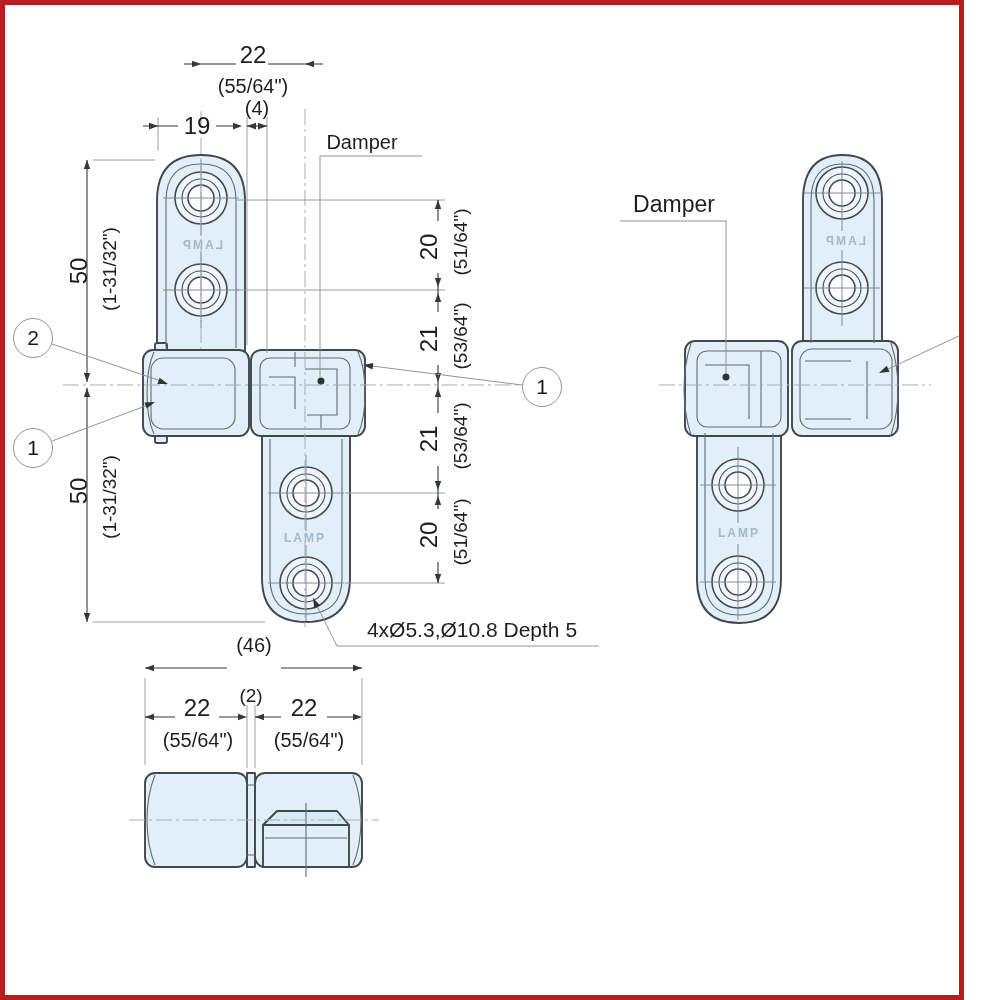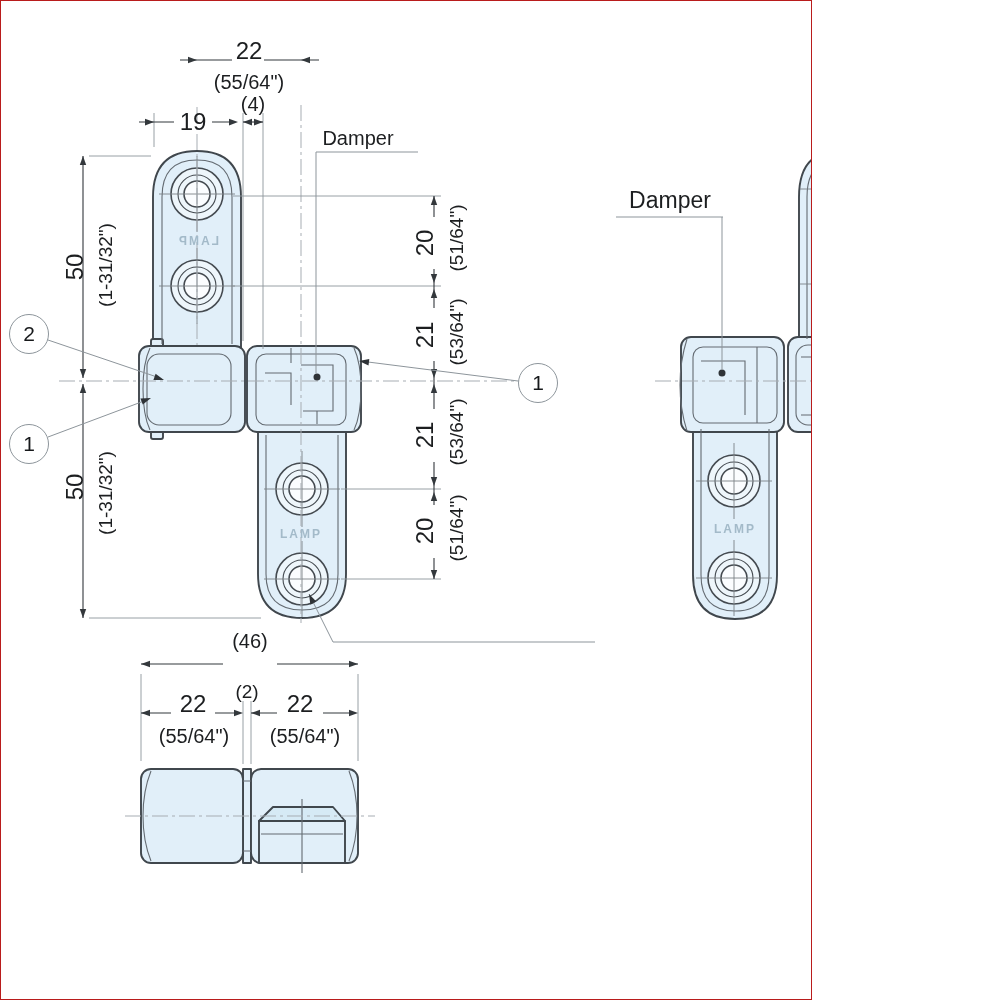--- a/index.html
+++ b/index.html
@@ -1,17 +1,17 @@
 <!DOCTYPE html>
 <html><head>
 <meta charset="utf-8">
 <style>
   html,body{margin:0;padding:0;background:#fff;}
-  #stage{position:relative;width:812px;height:1000px;background:#ffffff;
-         border:1px solid #b91c1c;box-sizing:border-box;overflow:hidden;
+  #stage{position:relative;width:964px;height:1000px;background:#ffffff;
+         border:5px solid #b91c1c;box-sizing:border-box;overflow:hidden;
          font-family:"Liberation Sans",sans-serif;}
   #linework{position:absolute;left:0;top:0;}
   .t{position:absolute;white-space:nowrap;color:#1c1e20;
      font-family:"Liberation Sans",sans-serif;
      transform:translate(-50%,-50%);line-height:1;}
   .rot{transform:translate(-50%,-50%) rotate(-90deg);}
   .s24{font-size:24px;} .s23{font-size:23px;} .s21{font-size:21px;}
   .s20{font-size:20px;} .s19{font-size:19px;}
   .callout{position:absolute;width:40px;height:40px;border:1.5px solid #8d959b;
      border-radius:50%;background:#ffffff;display:flex;align-items:center;
@@ -221,20 +221,21 @@
 
 <div class="t rot s24" style="left:424px;top:242px;">20</div>
 <div class="t rot s19" style="left:455px;top:237px;">(51/64")</div>
 <div class="t rot s24" style="left:424px;top:334px;">21</div>
 <div class="t rot s19" style="left:455px;top:331px;">(53/64")</div>
 <div class="t rot s24" style="left:424px;top:434px;">21</div>
 <div class="t rot s19" style="left:455px;top:431px;">(53/64")</div>
 <div class="t rot s24" style="left:424px;top:530px;">20</div>
 <div class="t rot s19" style="left:455px;top:527px;">(51/64")</div>
 
+<div class="t s21" style="left:467px;top:624px;">4xØ5.3,Ø10.8 Depth 5</div>
 
 <div class="t s23" style="left:669px;top:199px;">Damper</div>
 
 <div class="t s20" style="left:249px;top:640px;">(46)</div>
 <div class="t s19" style="left:246px;top:690px;">(2)</div>
 <div class="t s24" style="left:192px;top:703px;">22</div>
 <div class="t s20" style="left:193px;top:735px;">(55/64")</div>
 <div class="t s24" style="left:299px;top:703px;">22</div>
 <div class="t s20" style="left:304px;top:735px;">(55/64")</div>
 

